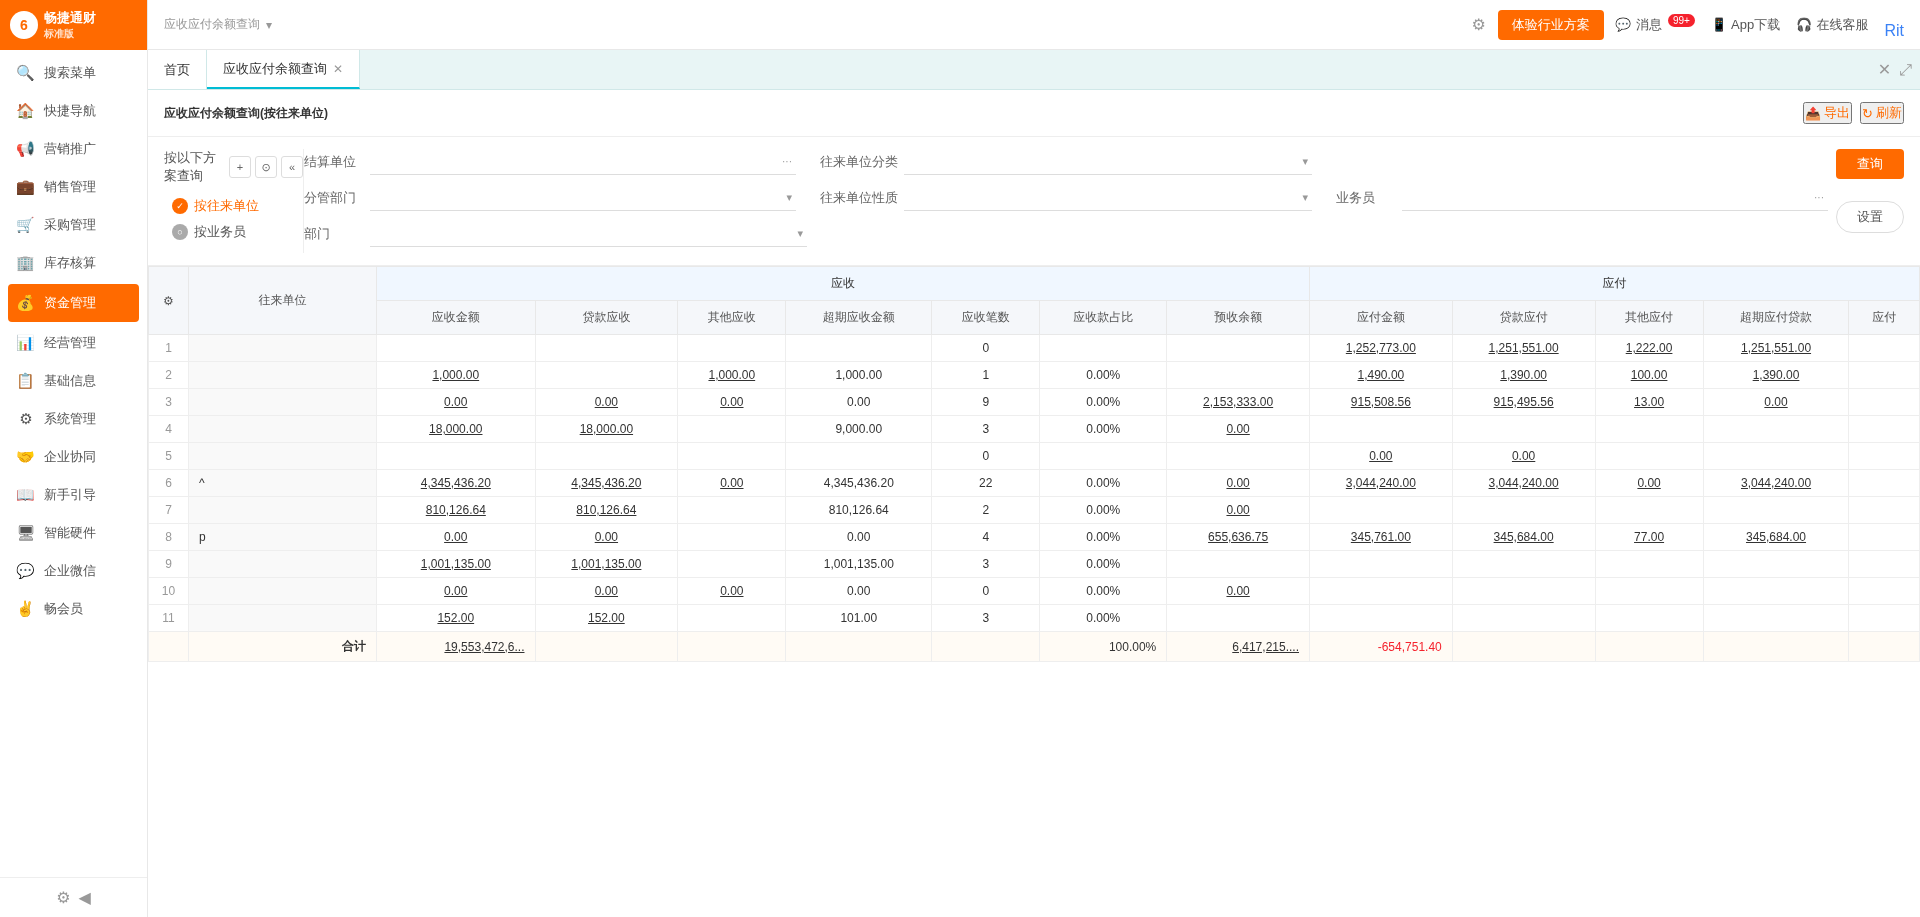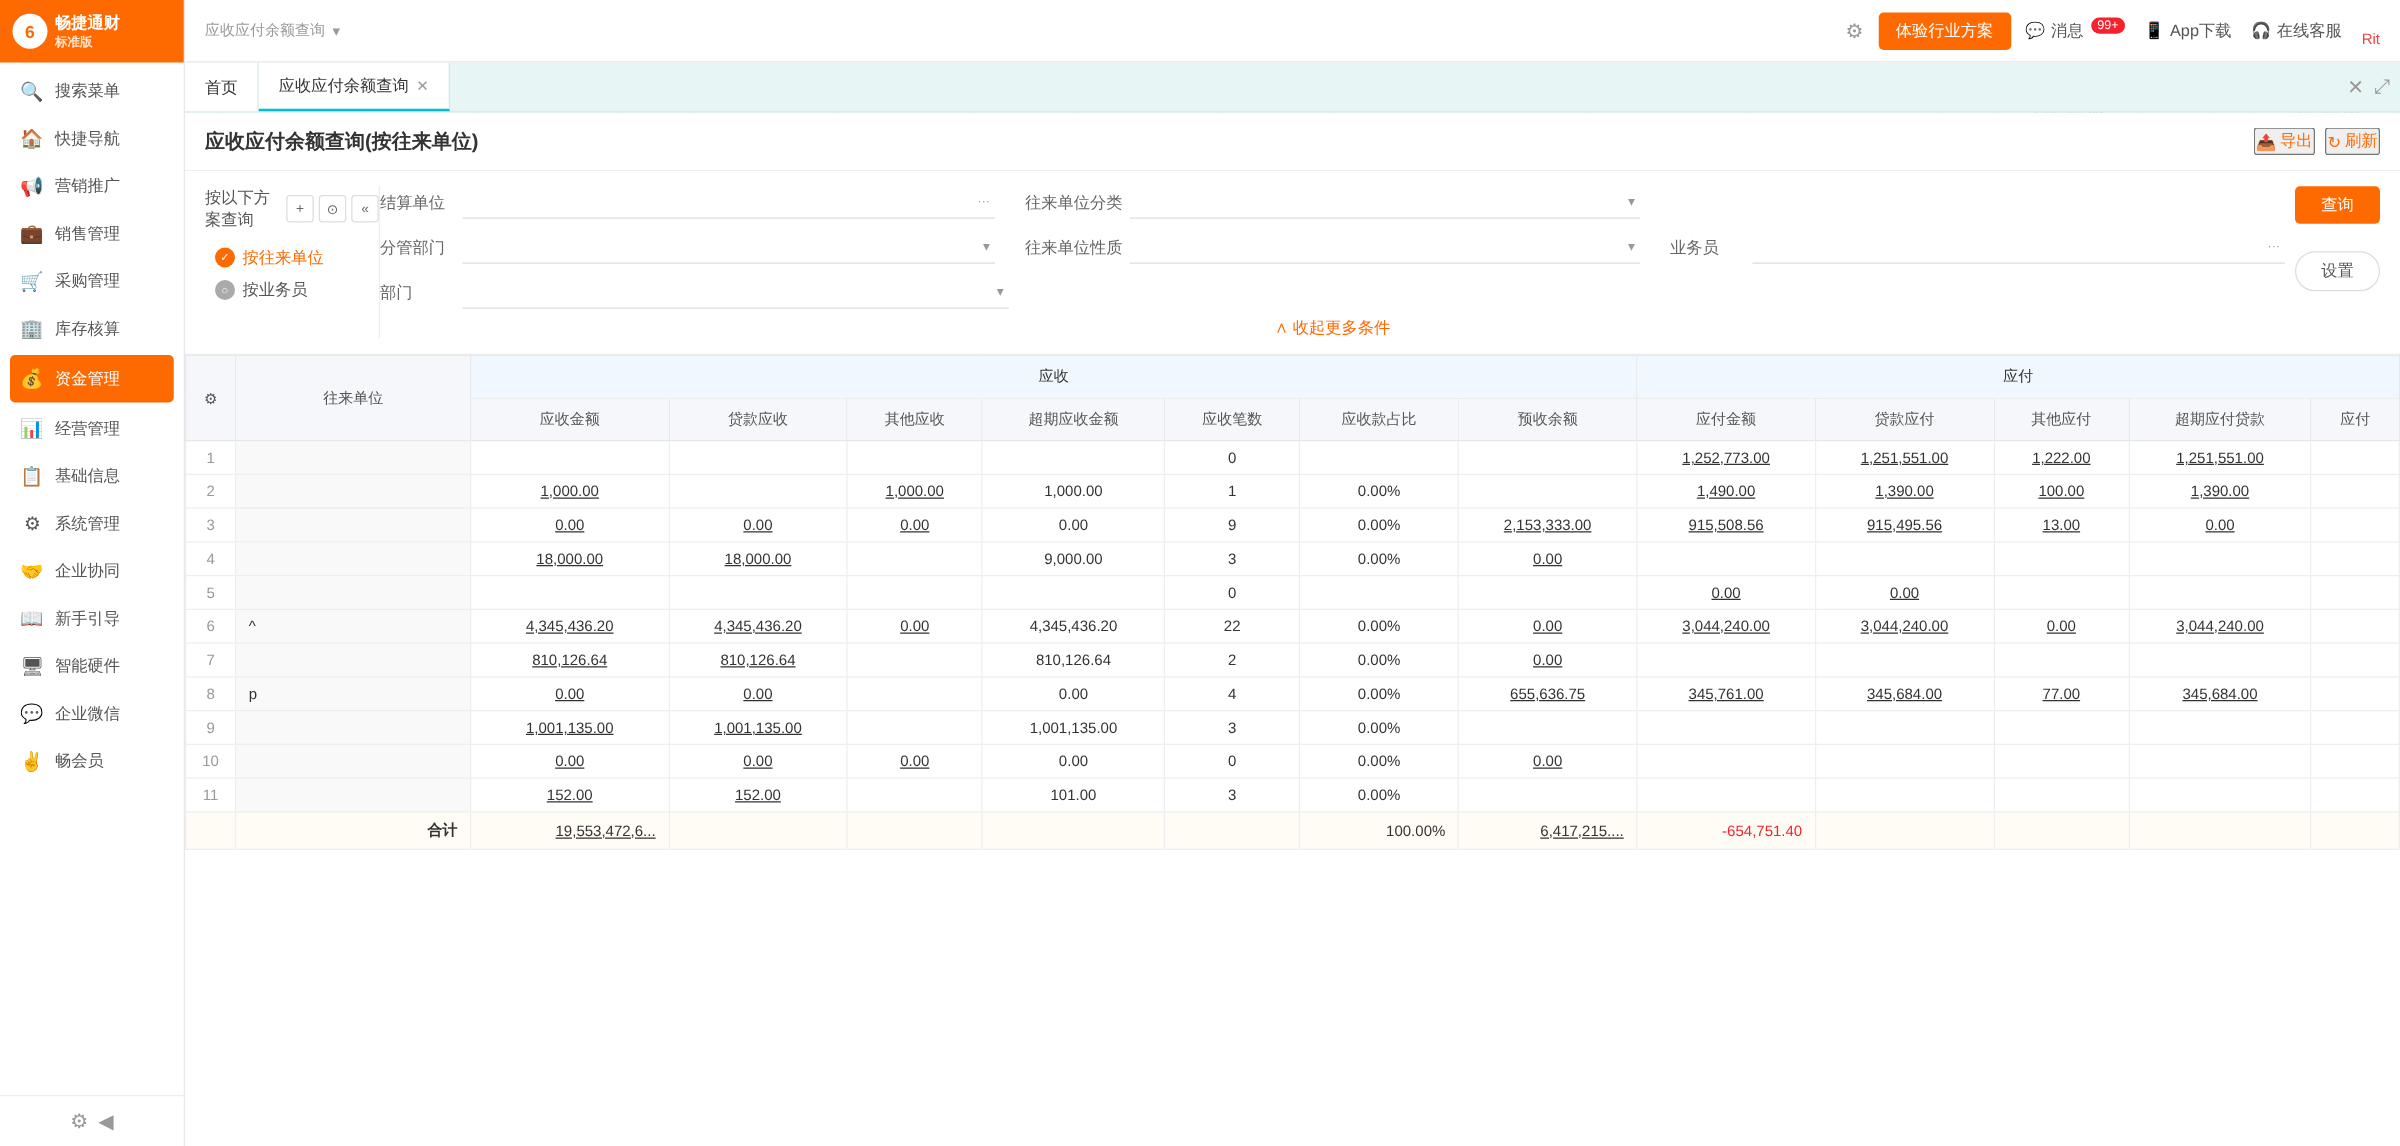--- a/index.html
+++ b/index.html
@@ -43,21 +43,21 @@
     .header-promo-btn {
       background: #ff6a00; color: #fff; border: none; border-radius: 4px; padding: 6px 14px;
       cursor: pointer; font-size: 13px; white-space: nowrap;
     }
     .header-right { display: flex; align-items: center; gap: 16px; margin-left: auto; }
     .header-icon-group { display: flex; align-items: center; gap: 4px; cursor: pointer; color: #555; font-size: 13px; }
     .badge-red {
       background: #f5222d; color: #fff; border-radius: 10px; padding: 1px 5px; font-size: 10px;
       margin-left: 2px; position: relative; top: -4px;
     }
-    .header-user { color: #ef4444; font-size: 12px; margin-top: 13px; }
+    .header-user { color: #3b82f6; font-size: 16px; margin-top: 13px; }
 
     
     .tab-bar {
       position: fixed; left: 148px; top: 50px; right: 0; height: 40px;
       background: #e8f5f5; display: flex; align-items: stretch; border-bottom: 1px solid #d0e8e8; z-index: 99;
     }
     .tab-item {
       display: flex; align-items: center; padding: 0 16px; cursor: pointer; font-size: 13px;
       color: #555; border-right: 1px solid #d0e8e8; gap: 6px; white-space: nowrap;
     }
@@ -71,21 +71,21 @@
     .main {
       position: fixed; left: 148px; top: 90px; right: 0; bottom: 0;
       background: #f5f5f5; overflow: hidden;
     }
     .page-content {
       background: #fff; margin: 0; height: 100%; display: flex; flex-direction: column; overflow: hidden;
     }
     .page-header {
       padding: 12px 16px; border-bottom: 1px solid #eee; display: flex; align-items: center; justify-content: space-between;
     }
-    .page-title { font-size: 16px; font-weight: bold; color: #333; }
+    .page-title { font-size: 12px; font-weight: bold; color: #333; }
     .page-header-actions { display: flex; gap: 8px; }
     .export-btn { color: #ff6a00; cursor: pointer; font-size: 13px; display: flex; align-items: center; gap: 3px; }
     .refresh-btn { color: #ff6a00; cursor: pointer; font-size: 13px; display: flex; align-items: center; gap: 3px; }
 
     
     .filter-section {
       padding: 12px 16px; background: #fff; border-bottom: 1px solid #eee;
     }
     .filter-label-row { display: flex; align-items: center; gap: 8px; margin-bottom: 8px; }
     .filter-scheme-label { color: #555; font-size: 13px; }
@@ -360,24 +360,20 @@
           </div>
 
           <div style="display:flex; align-items:center; gap:12px; margin-bottom:6px;">
             <div class="field-group" style="width:33%;">
               <span class="field-label">部门</span>
               <div class="field-input">
                 <span></span>
                   <span class="field-arrow">▾</span>
               </div>
             </div>
-          </div>
-          <div class="filter-collapse">
-            <span>∧</span>
-            <span>收起更多条件</span>
           </div>
         </div>
 
         <div class="action-buttons">
           <button class="query-btn">查询</button>
           <button class="settings-btn">设置</button>
         </div>
       </div>
     </div>
 

